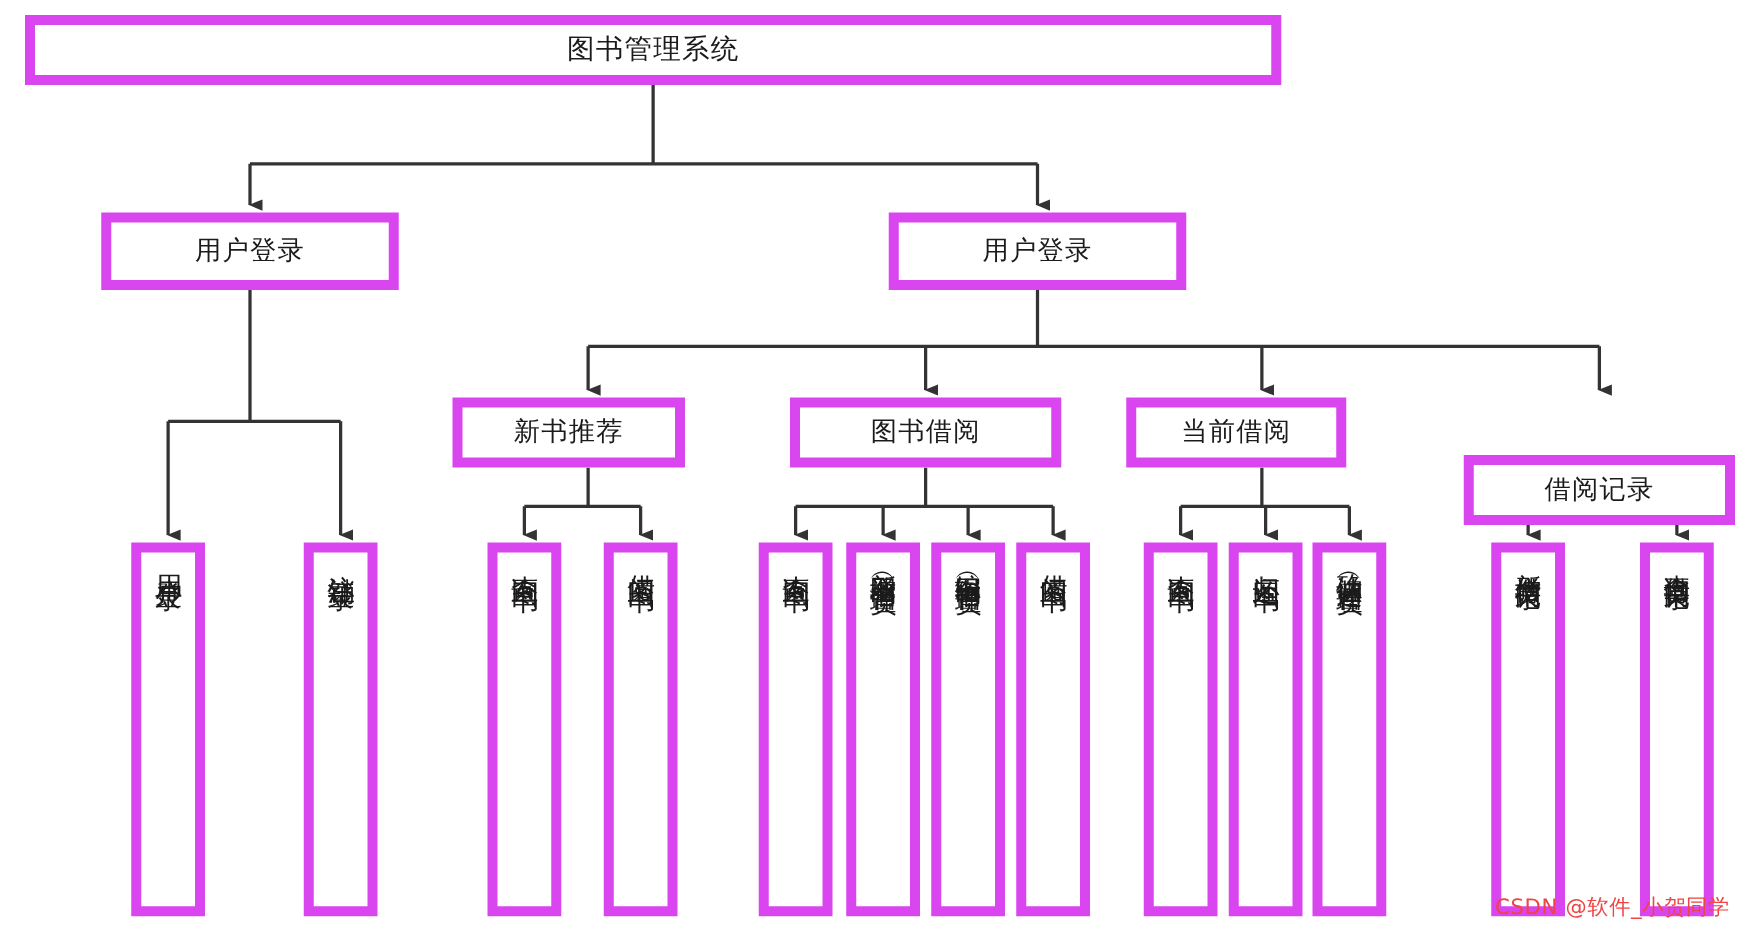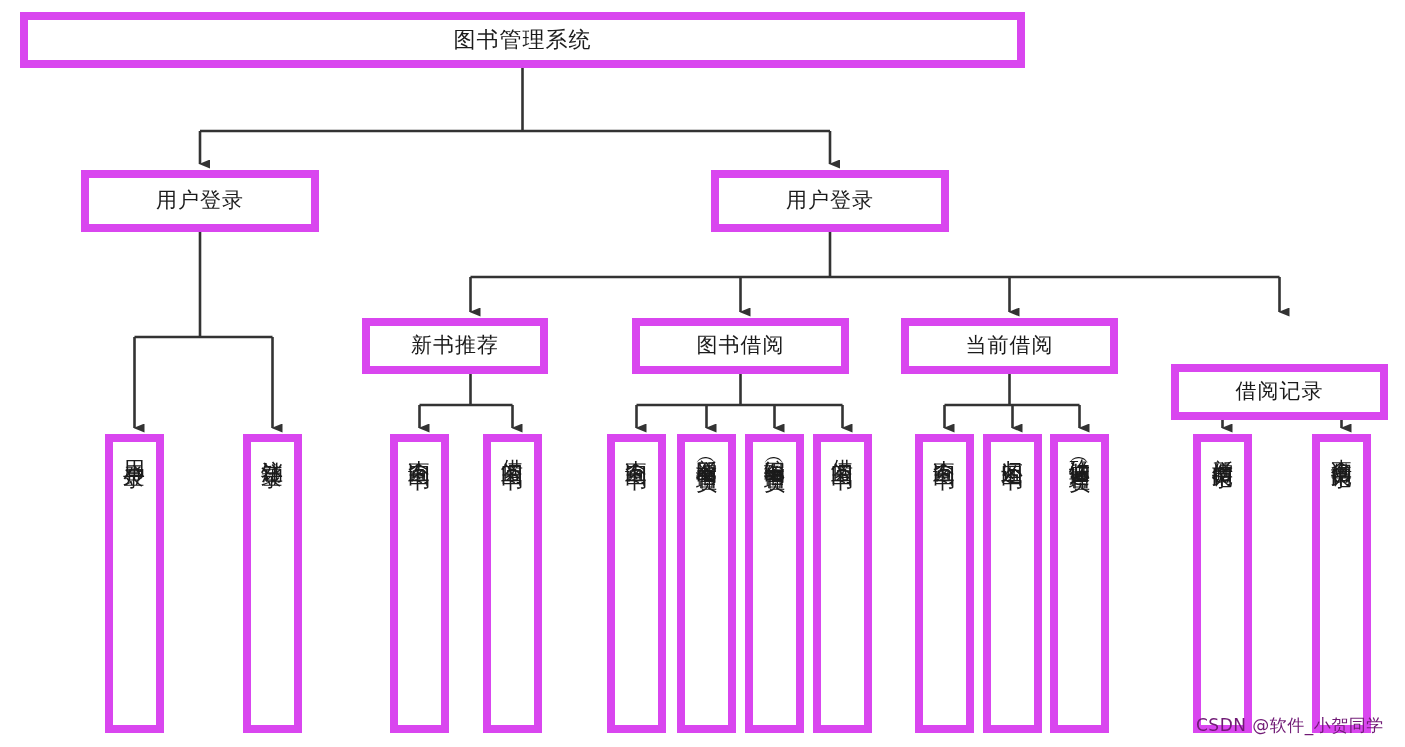--- a/index.html
+++ b/index.html
@@ -134,21 +134,21 @@
       </div>
       <div class="node horiz" style="left: 711px; top: 170px; width: 238px; height: 62px;">
         <span class="node-label">用户登录</span>
       </div>
       <div class="node horiz" style="left: 362px; top: 318px; width: 186px; height: 56px;">
         <span class="node-label">新书推荐</span>
       </div>
       <div class="node horiz" style="left: 632px; top: 318px; width: 217px; height: 56px;">
         <span class="node-label">图书借阅</span>
       </div>
-      <div class="node horiz" style="left: 901px; top: 318px; width: 217px; height: 56px;">
+      <div class="node horiz" style="left: 901px; top: 318px; width: 176px; height: 56px;">
         <span class="node-label">当前借阅</span>
       </div>
       <div class="node horiz" style="left: 1171px; top: 318px; width: 217px; height: 56px; margin-top: 46px;">
         <span class="node-label">借阅记录</span>
       </div>
       <div class="node vert" style="left: 105px; top: 434px; width: 59px; height: 299px;">
         <span class="node-label">用户登录</span>
       </div>
       <div class="node vert" style="left: 243px; top: 434px; width: 59px; height: 299px;">
         <span class="node-label">注销登录</span>
@@ -181,15 +181,15 @@
         <span class="node-label">确认归还（管理员）</span>
       </div>
       <div class="node vert tall-text" style="left: 1193px; top: 434px; width: 59px; height: 299px;">
         <span class="node-label">新增借阅记录</span>
       </div>
       <div class="node vert tall-text" style="left: 1312px; top: 434px; width: 59px; height: 299px;">
         <span class="node-label">查询借阅记录</span>
       </div>
     </div>
 
-  <div class="watermark" style="left: 1196px; top: 714px; color: #701a75;">CSDN @软件_小贺同学</div>
+  <div class="watermark" style="left: 1196px; top: 714px; color: #ef4444;">CSDN @软件_小贺同学</div>
 
 </div>
 
 </body></html>

